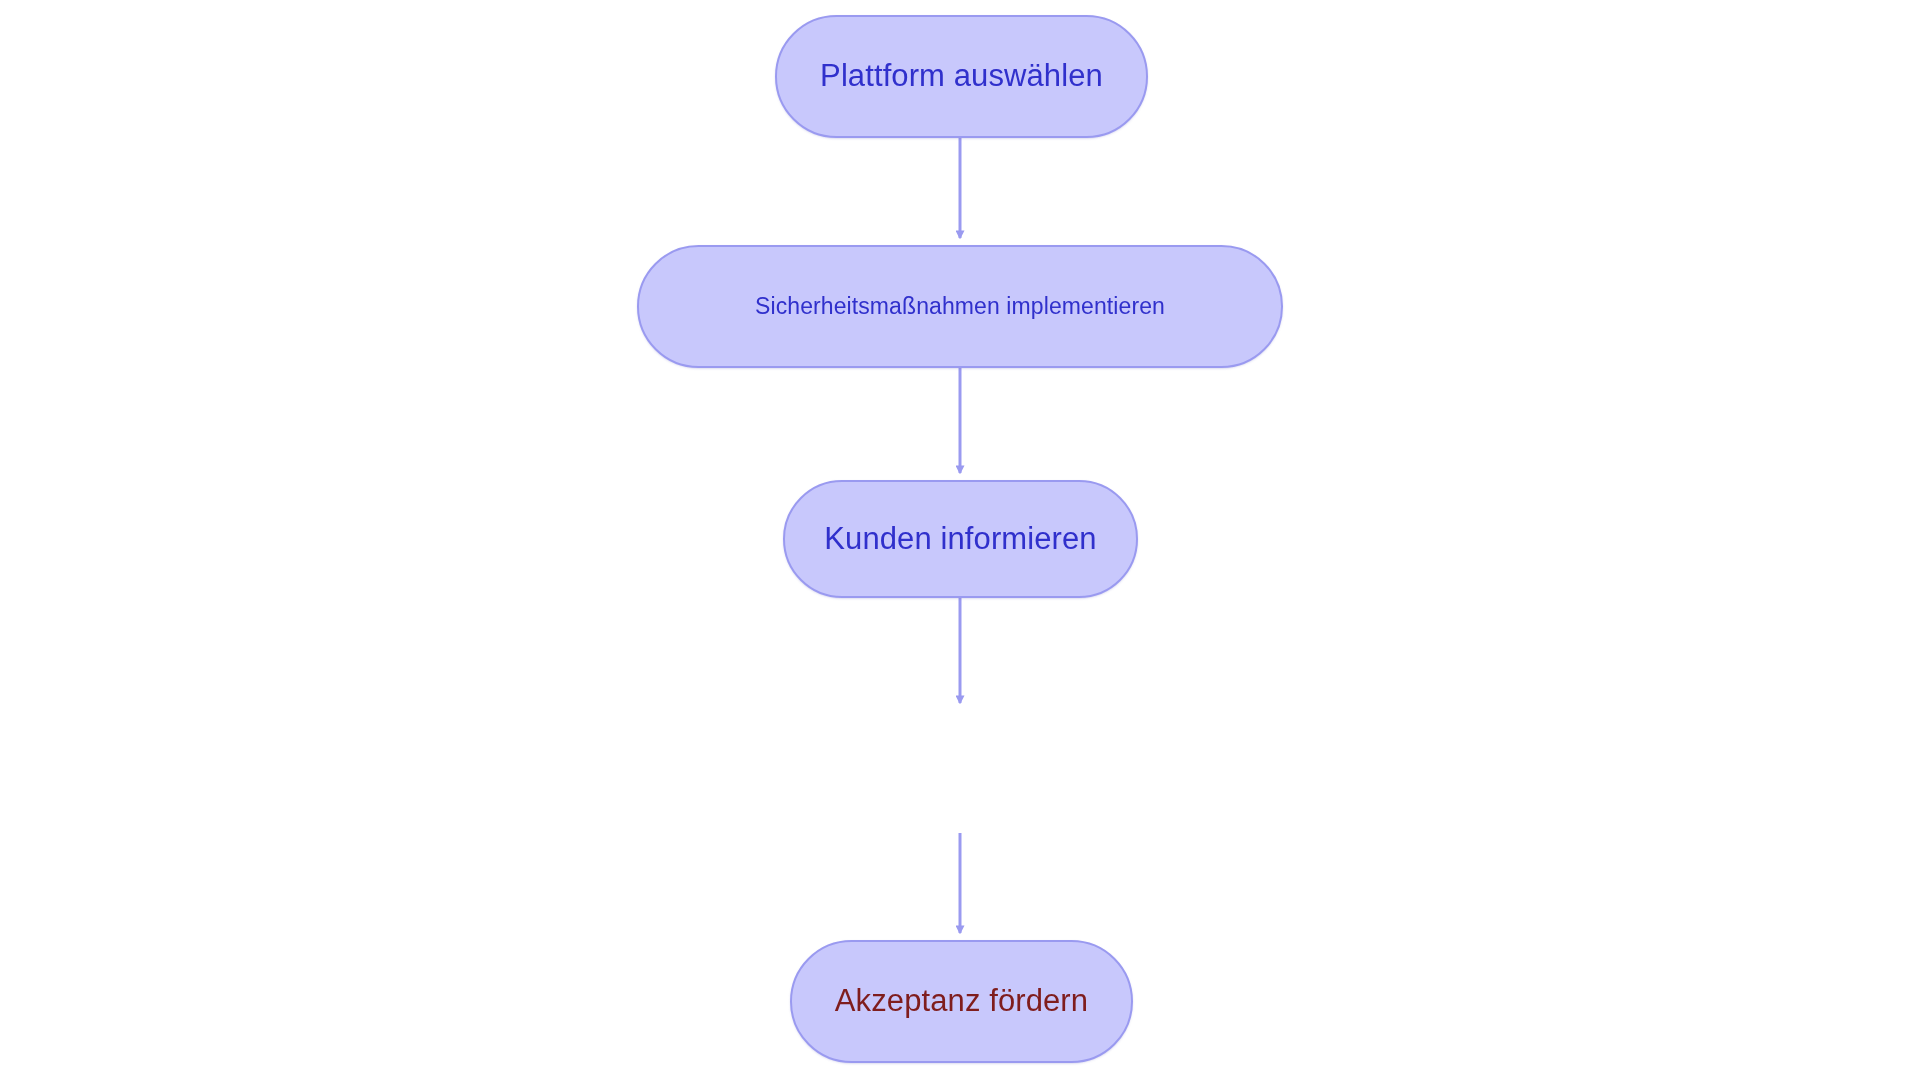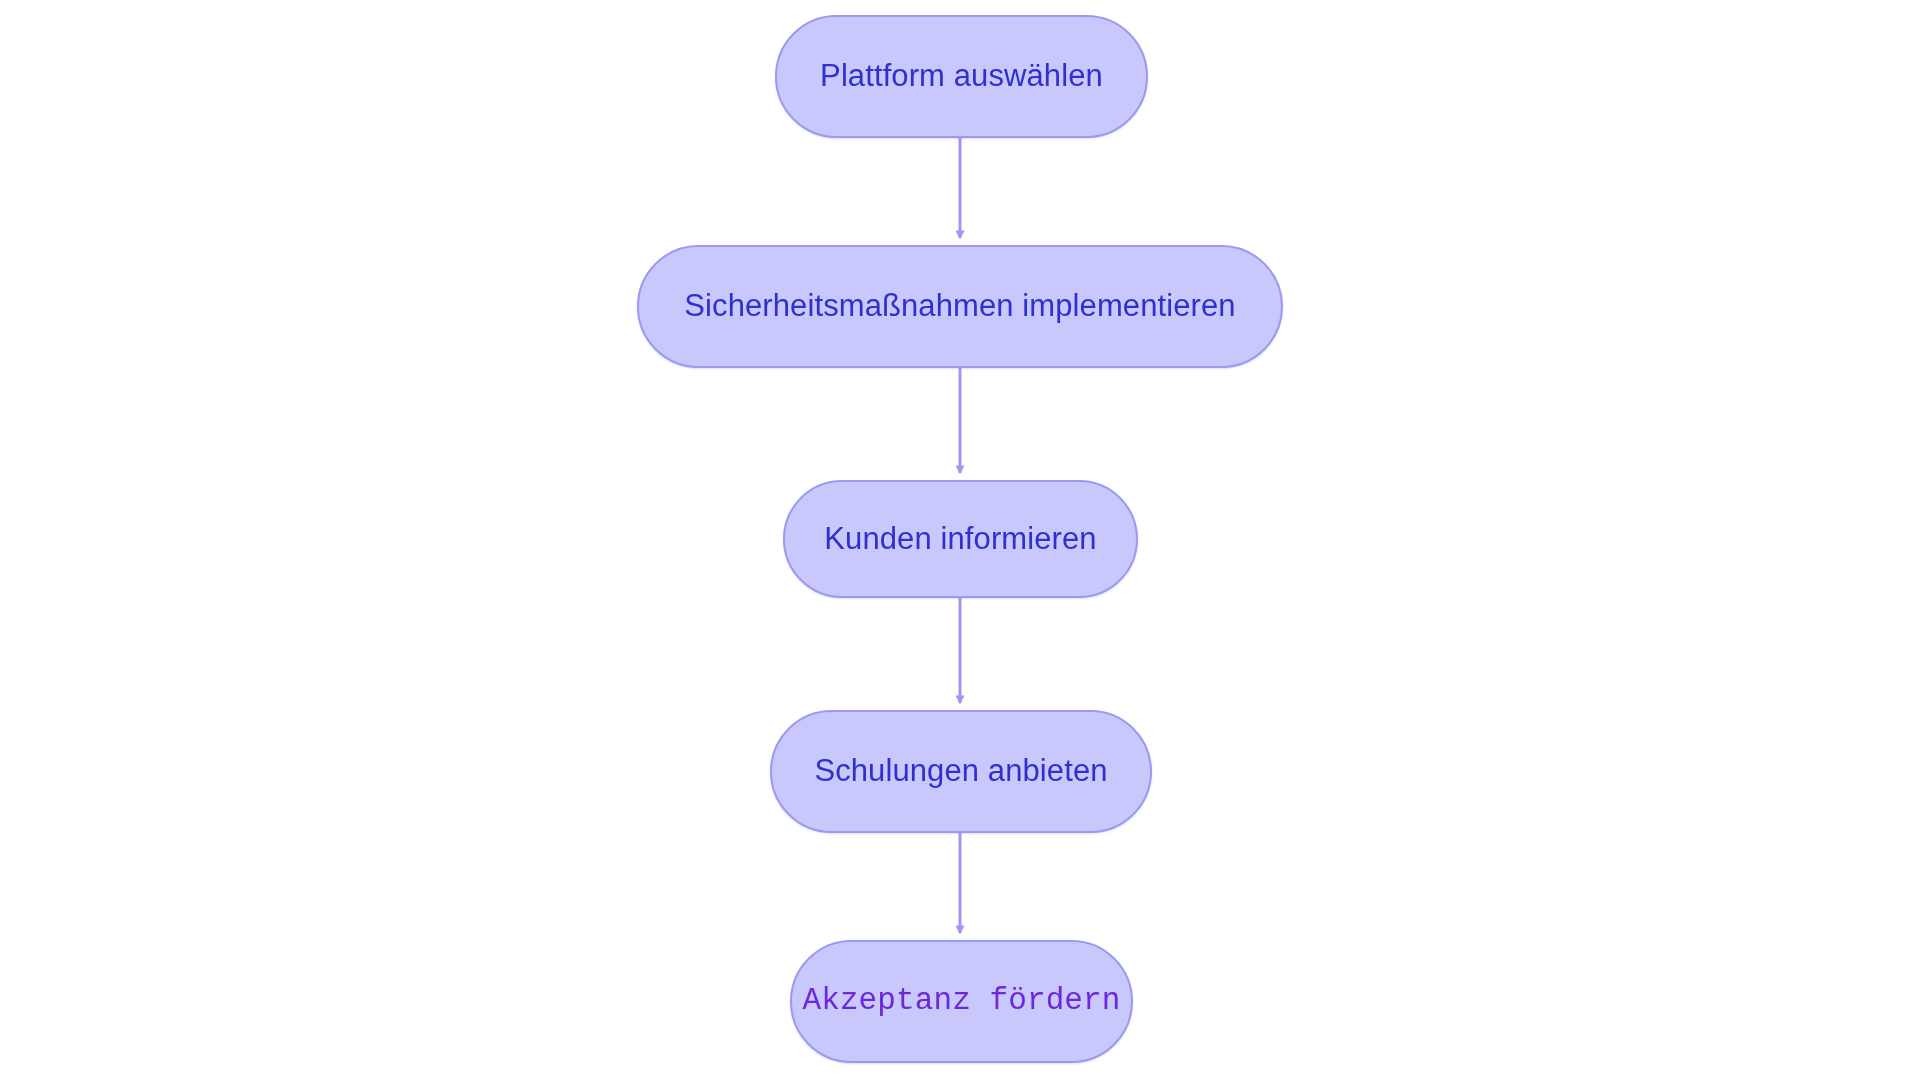--- a/index.html
+++ b/index.html
@@ -87,29 +87,26 @@
     <line x1="960" y1="833" x2="960" y2="933" stroke="#9a9af0" stroke-width="3" marker-end="url(#arrowhead)"></line>
   </svg>
 
   <div id="node-layer">
 
     <div class="flow-node" id="node-1" style="left: 775px; top: 15px; width: 373px; height: 123px; background: rgb(200, 200, 252); border-color: rgb(154, 154, 240);">
       <span class="flow-node-label" style="color: rgb(48, 48, 204); font-size: 31px;">Plattform auswählen</span>
     </div>
 
     <div class="flow-node" id="node-2" style="left: 637px; top: 245px; width: 646px; height: 123px; background: rgb(200, 200, 252); border-color: rgb(154, 154, 240);">
-      <span class="flow-node-label" style="color: rgb(48, 48, 204); font-size: 31px;">Sicherheitsmaßnahmen implementieren</span>
+      <span class="flow-node-label" style="color: rgb(48, 48, 204); font-size: 23px;">Sicherheitsmaßnahmen implementieren</span>
     </div>
 
     <div class="flow-node" id="node-3" style="left: 783px; top: 480px; width: 355px; height: 118px; background: rgb(200, 200, 252); border-color: rgb(154, 154, 240); justify-content: center;">
       <span class="flow-node-label" style="color: rgb(48, 48, 204); font-size: 31px;">Kunden informieren</span>
     </div>
 
-    <div class="flow-node" id="node-4" style="left: 770px; top: 710px; width: 382px; height: 123px; background: rgb(200, 200, 252); border-color: rgb(154, 154, 240);">
-      <span class="flow-node-label" style="color: rgb(48, 48, 204); font-size: 31px;">Schulungen anbieten</span>
-    </div>
 
     <div class="flow-node" id="node-5" style="left: 790px; top: 940px; width: 343px; height: 123px; background: rgb(200, 200, 252); border-color: rgb(154, 154, 240);">
-      <span class="flow-node-label" style="color: #6d28d9; font-size: 31px; font-family: Liberation Mono, monospace;">Akzeptanz fördern</span>
+      <span class="flow-node-label" style="color: #7f1d1d; font-size: 31px;">Akzeptanz fördern</span>
     </div>
 
   </div>
 </div>
 
 </body></html>

